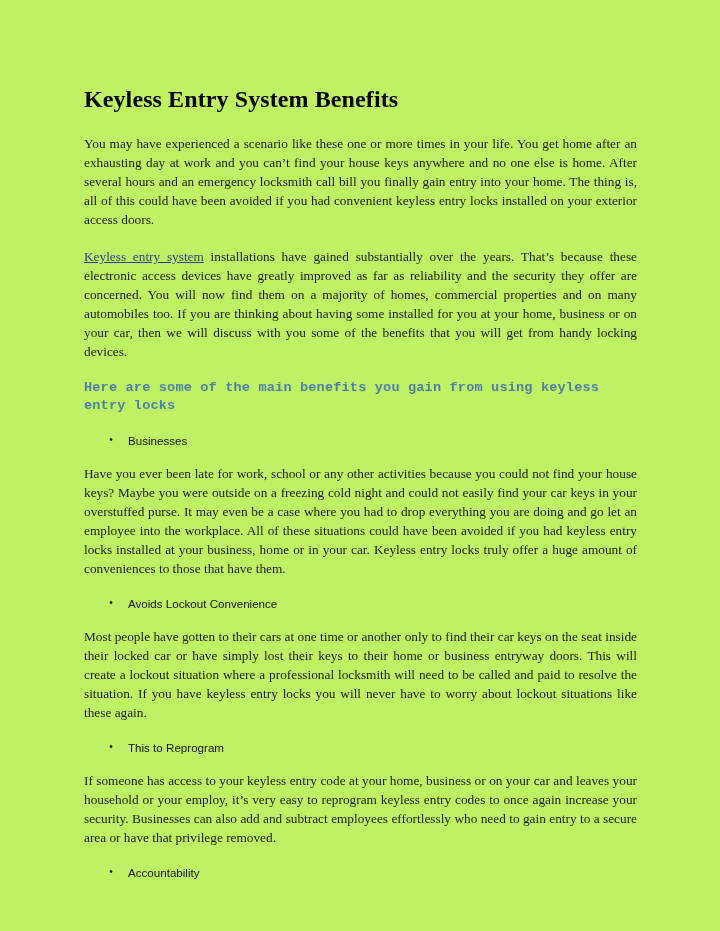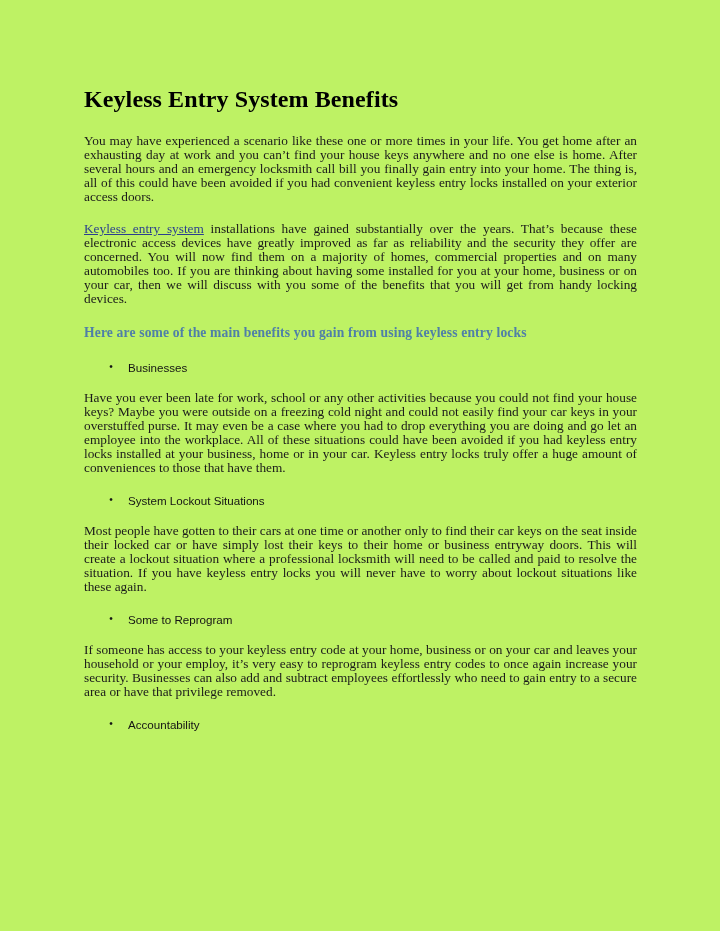--- a/index.html
+++ b/index.html
@@ -37,34 +37,34 @@
     font-weight: bold;
     line-height: 30px;
     color: #000000;
     margin: 0 0 20px 0;
     letter-spacing: 0.1px;
   }
 
   p.body-par {
     font-family: "Liberation Serif", "DejaVu Serif", serif;
     font-size: 13.3px;
-    line-height: 14px;
+    line-height: 19px;
     color: #1a1a1a;
     text-align: justify;
     margin: 0 0 18px 0;
     hyphens: none;
   }
 
   a.inline-link {
     color: #2b3f8f;
     text-decoration: underline;
   }
 
   h2.section-heading {
-    font-family: Liberation Serif, serif;
+    font-family: Liberation Mono, monospace;
     font-size: 13.6px;
     font-weight: bold;
     line-height: 18px;
     color: #4f7fa8;
     margin: 4px 0 18px 0;
     letter-spacing: 0.15px;
   }
 
   ul.benefit-list {
     list-style: none;
@@ -106,27 +106,27 @@
 
     <h2 class="section-heading">Here are some of the main benefits you gain from using keyless entry locks</h2>
 
     <ul class="benefit-list">
       <li><span class="bullet-dot">•</span><span>Businesses</span></li>
     </ul>
 
     <p class="body-par">Have you ever been late for work, school or any other activities because you could not find your house keys? Maybe you were outside on a freezing cold night and could not easily find your car keys in your overstuffed purse. It may even be a case where you had to drop everything you are doing and go let an employee into the workplace. All of these situations could have been avoided if you had keyless entry locks installed at your business, home or in your car. Keyless entry locks truly offer a huge amount of conveniences to those that have them.</p>
 
     <ul class="benefit-list">
-      <li><span class="bullet-dot">•</span><span>System Lockout Situations</span></li>
+      <li><span class="bullet-dot">•</span><span>Avoids Lockout Convenience</span></li>
     </ul>
 
     <p class="body-par">Most people have gotten to their cars at one time or another only to find their car keys on the seat inside their locked car or have simply lost their keys to their home or business entryway doors. This will create a lockout situation where a professional locksmith will need to be called and paid to resolve the situation. If you have keyless entry locks you will never have to worry about lockout situations like these again.</p>
 
     <ul class="benefit-list">
-      <li><span class="bullet-dot">•</span><span>Some to Reprogram</span></li>
+      <li><span class="bullet-dot">•</span><span>This to Reprogram</span></li>
     </ul>
 
     <p class="body-par">If someone has access to your keyless entry code at your home, business or on your car and leaves your household or your employ, it’s very easy to reprogram keyless entry codes to once again increase your security. Businesses can also add and subtract employees effortlessly who need to gain entry to a secure area or have that privilege removed.</p>
 
     <ul class="benefit-list">
       <li><span class="bullet-dot">•</span><span>Accountability</span></li>
     </ul>
 
 
   </div>

